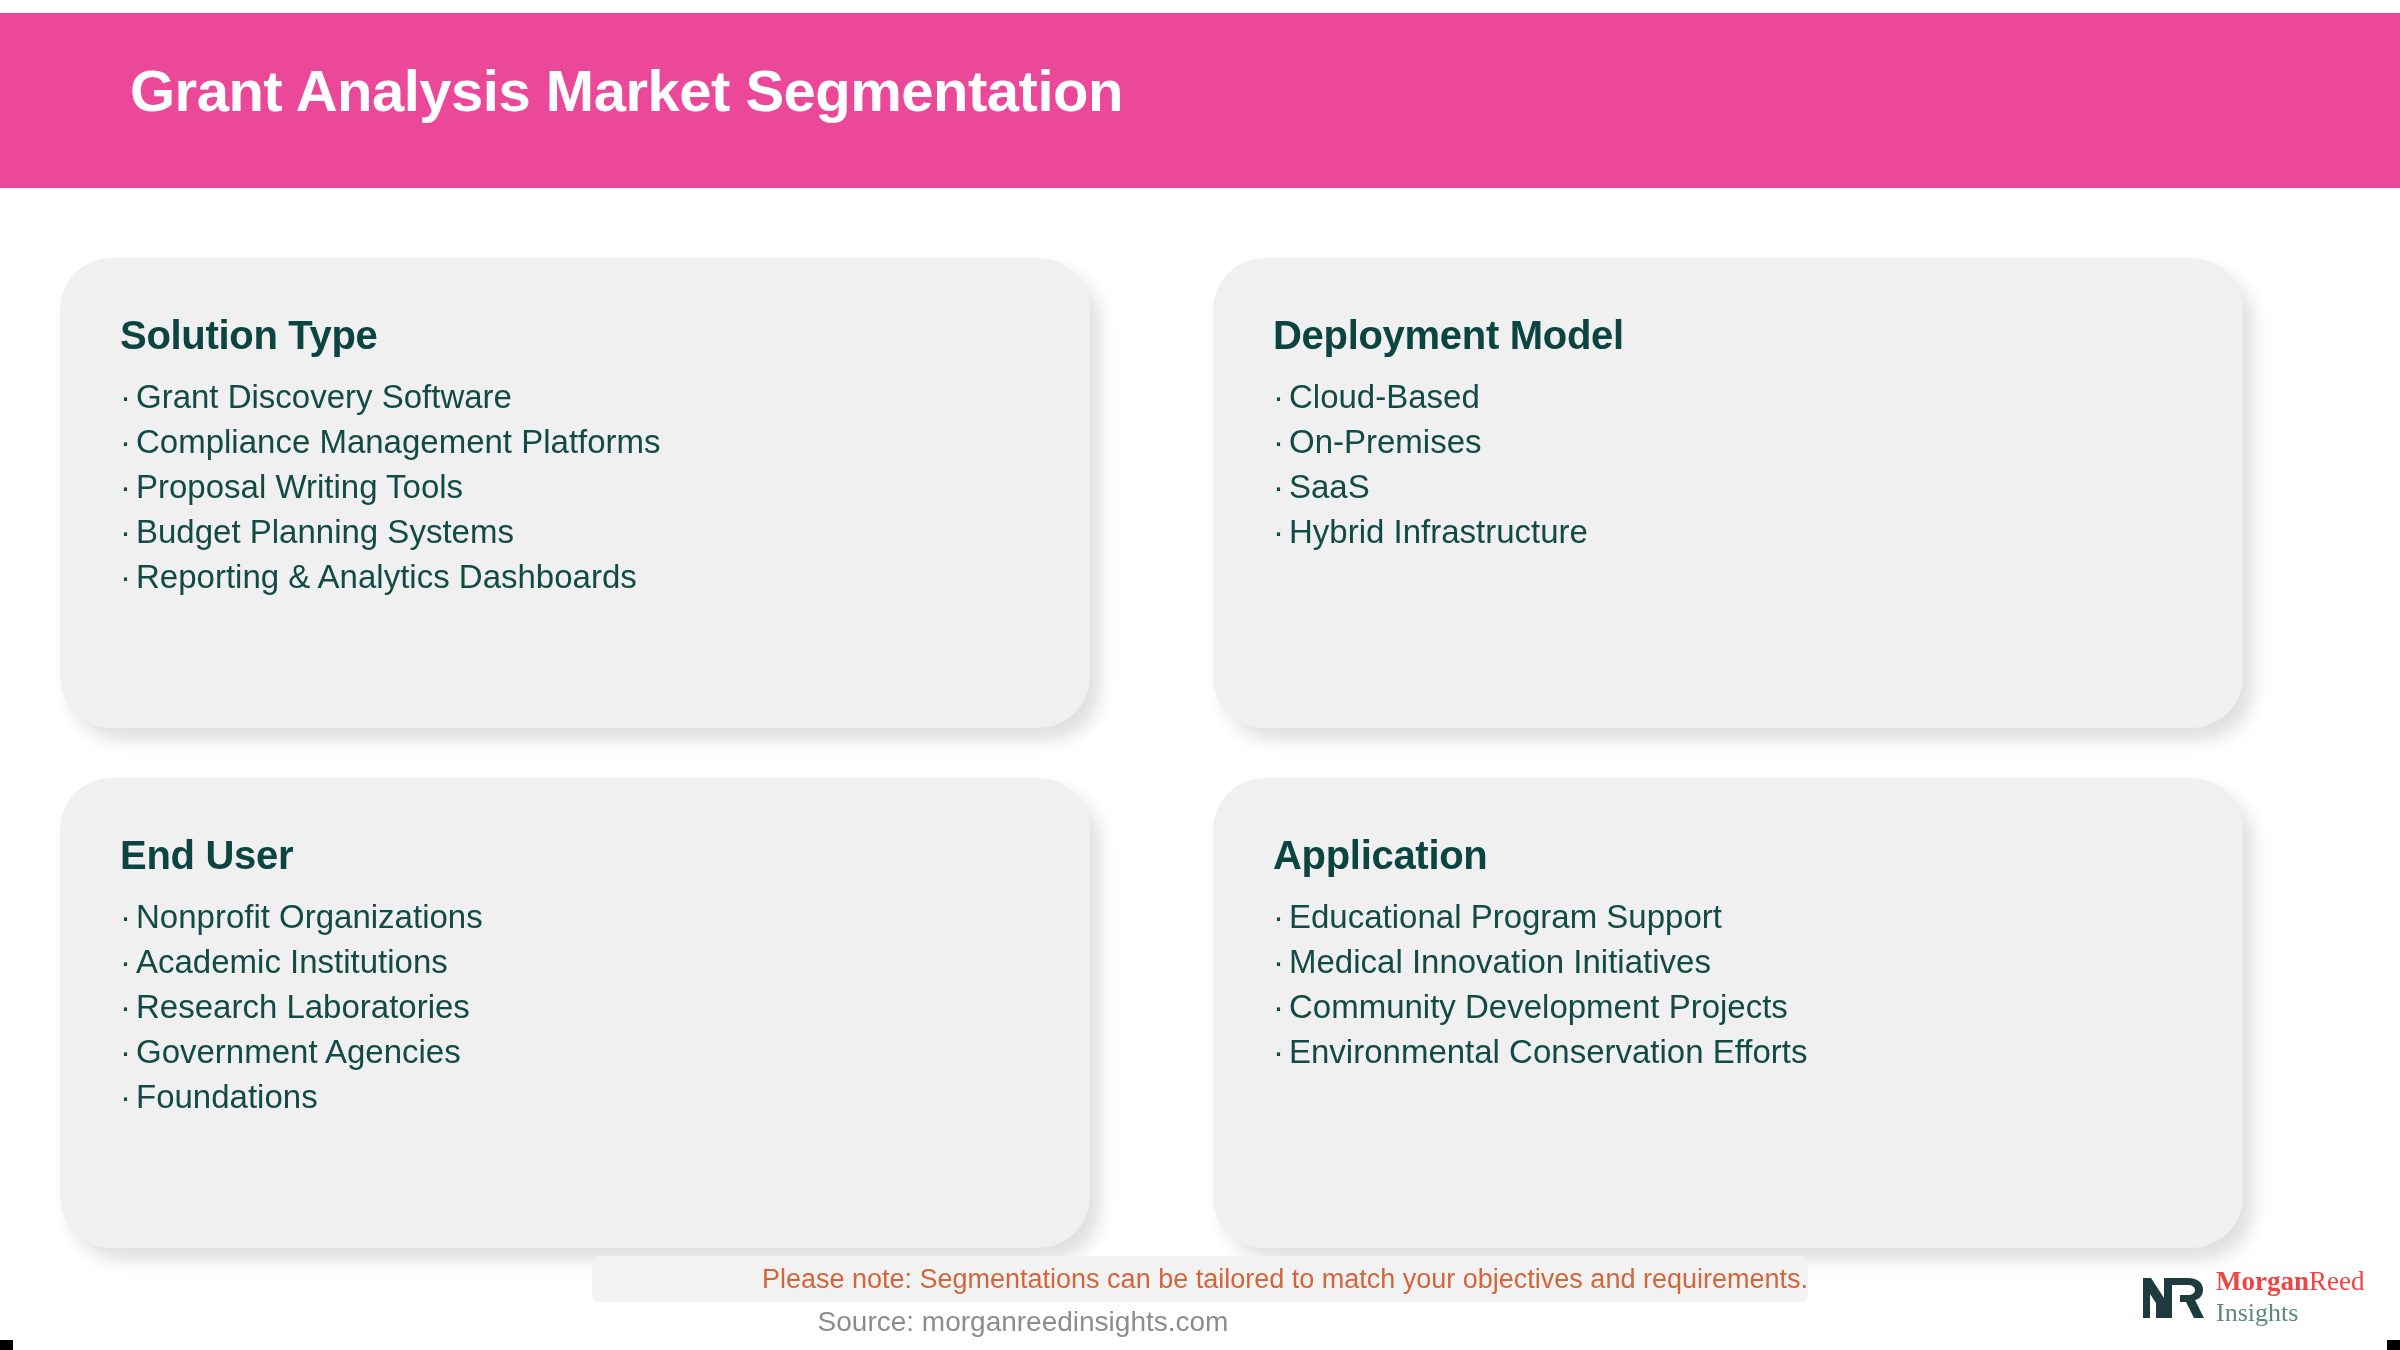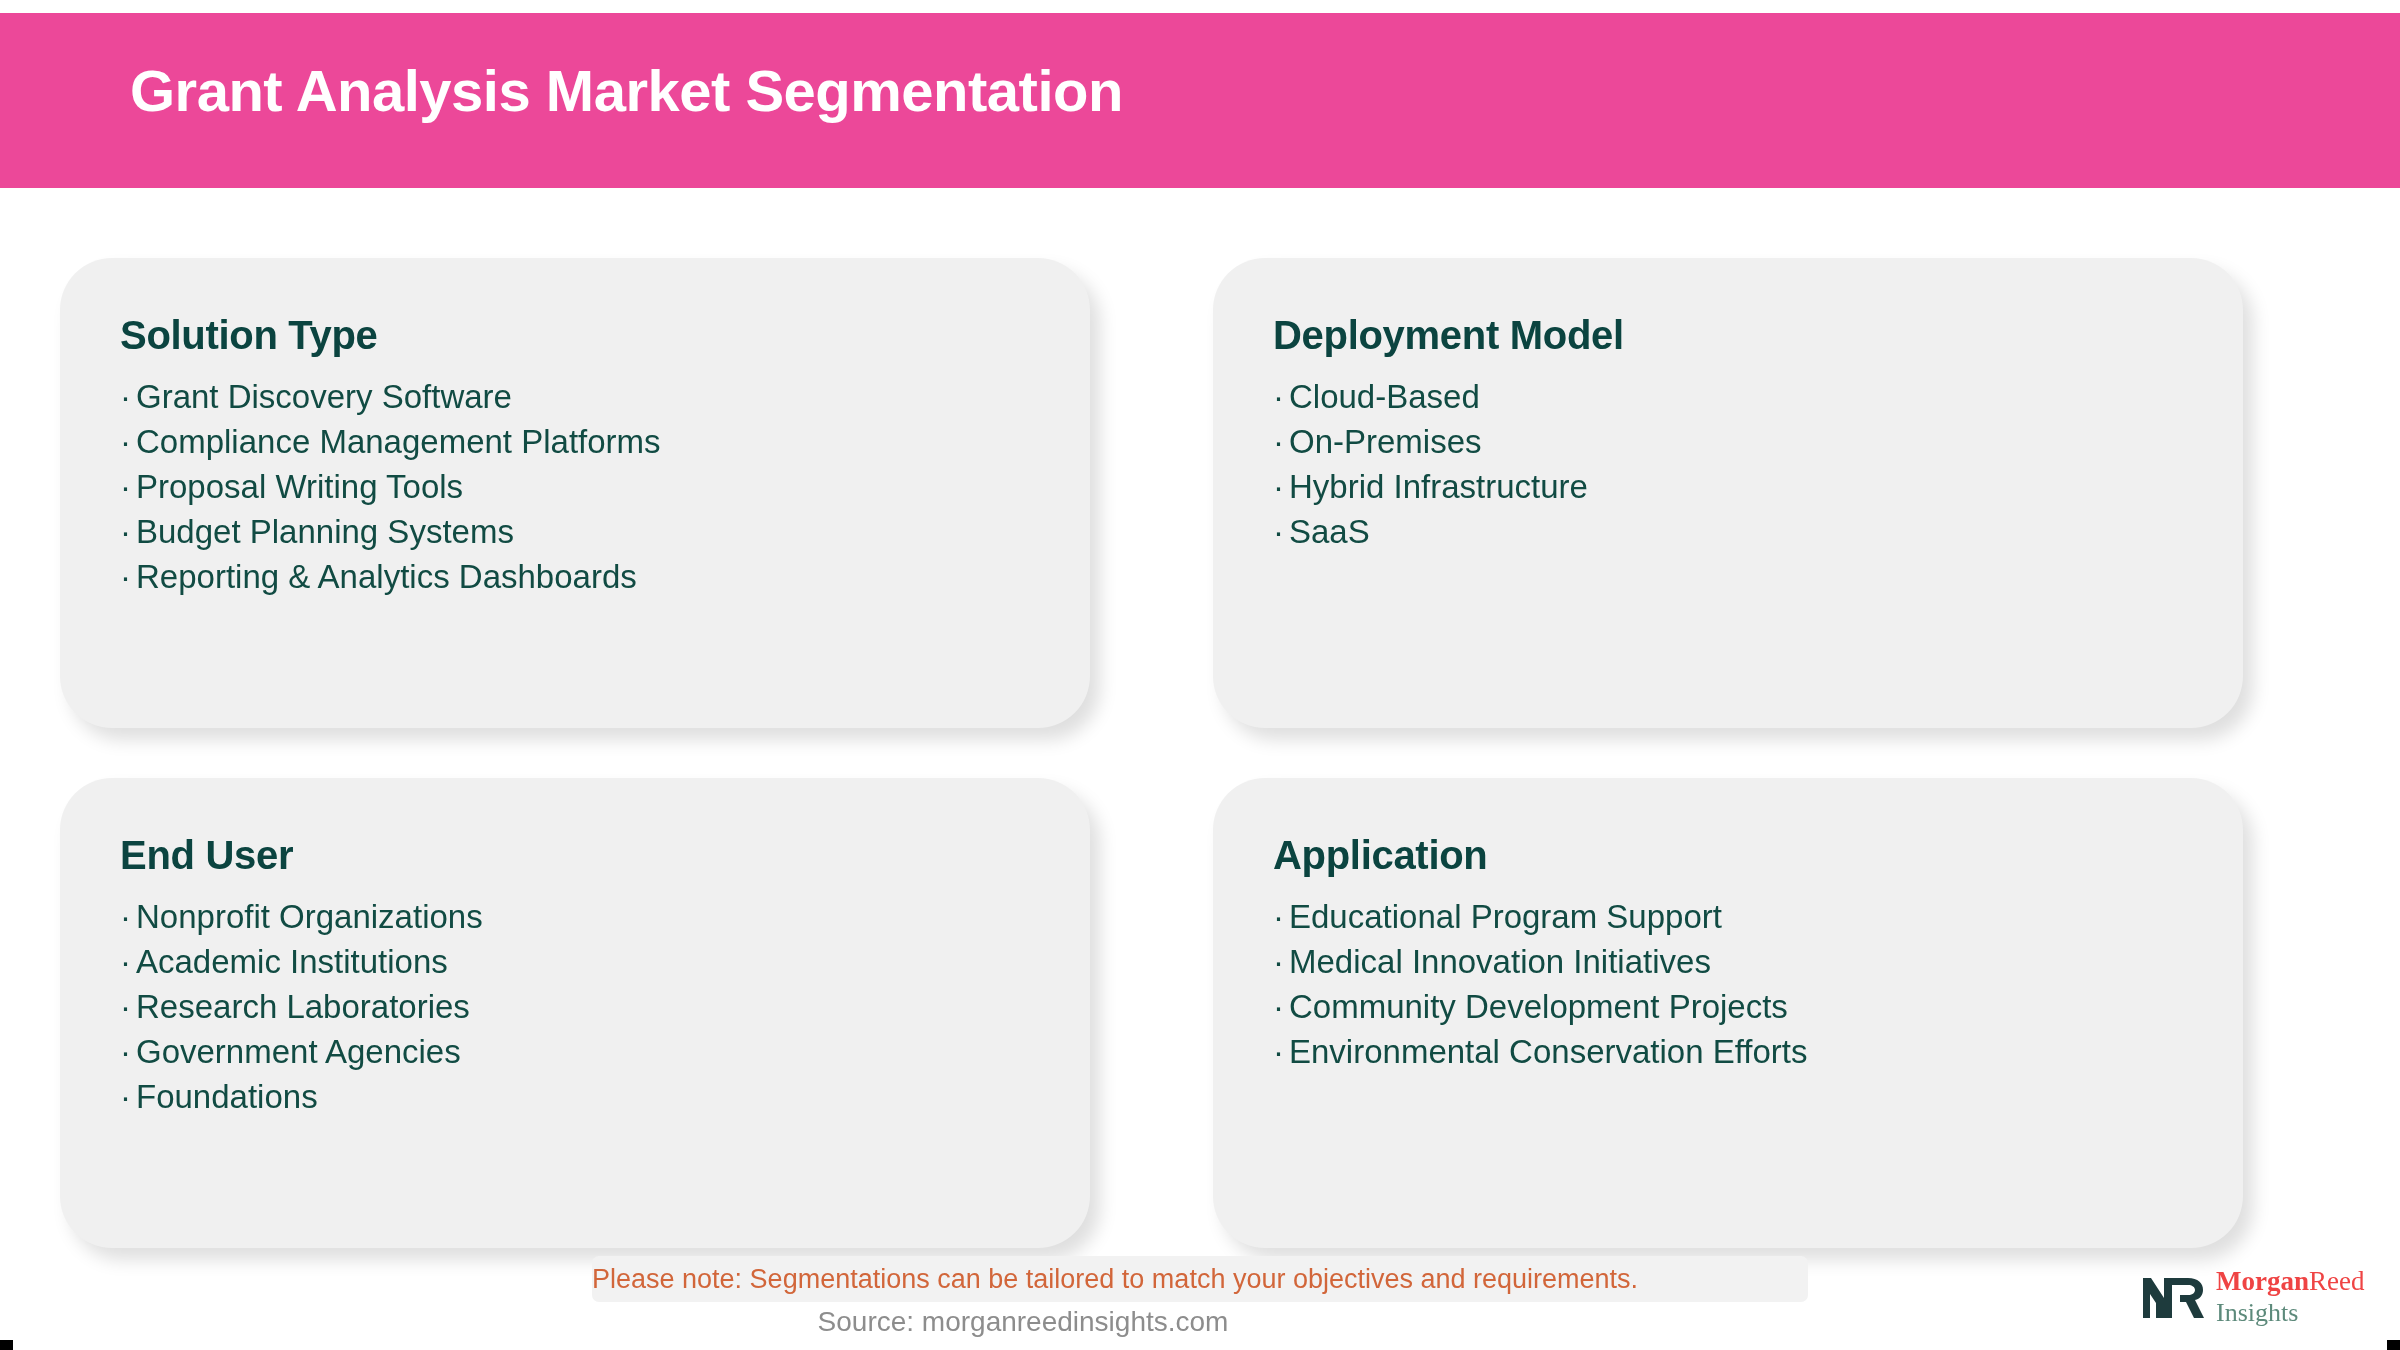--- a/index.html
+++ b/index.html
@@ -87,21 +87,21 @@
   .note-pill {
     position: absolute;
     left: 592px;
     top: 1256px;
     width: 1216px;
     height: 46px;
     background: #f2f2f2;
     border-radius: 7px;
     display: flex;
     align-items: center;
-    justify-content: flex-start;
+    justify-content: flex-end;
     box-sizing: border-box;
   }
   .note-text {
     font-size: 27px;
     color: #d2663a;
     white-space: nowrap;
   }
   .source-text {
     position: absolute;
     left: 0;
@@ -174,22 +174,22 @@
       <li><span class="bullet">·</span><span>Budget Planning Systems</span></li>
       <li><span class="bullet">·</span><span>Reporting &amp; Analytics Dashboards</span></li>
     </ul>
   </div>
 
   <div class="card">
     <div class="card-title">Deployment Model</div>
     <ul class="card-list">
       <li><span class="bullet">·</span><span>Cloud-Based</span></li>
       <li><span class="bullet">·</span><span>On-Premises</span></li>
+      <li><span class="bullet">·</span><span>SaaS</span></li>
       <li><span class="bullet">·</span><span>Hybrid Infrastructure</span></li>
-      <li><span class="bullet">·</span><span>SaaS</span></li>
     </ul>
   </div>
 
   <div class="card">
     <div class="card-title">End User</div>
     <ul class="card-list">
       <li><span class="bullet">·</span><span>Nonprofit Organizations</span></li>
       <li><span class="bullet">·</span><span>Academic Institutions</span></li>
       <li><span class="bullet">·</span><span>Research Laboratories</span></li>
       <li><span class="bullet">·</span><span>Government Agencies</span></li>

